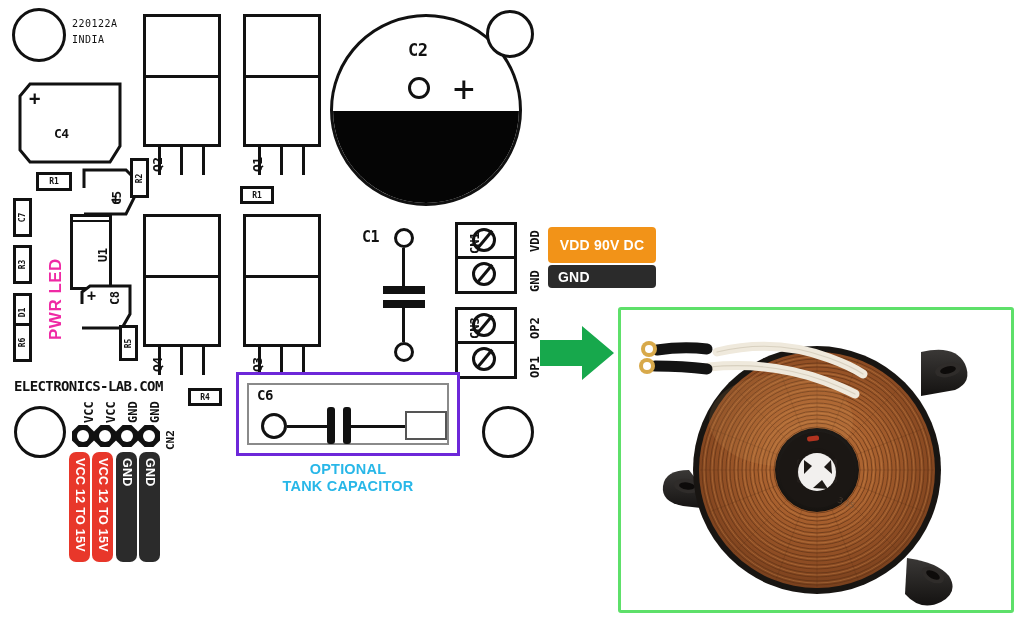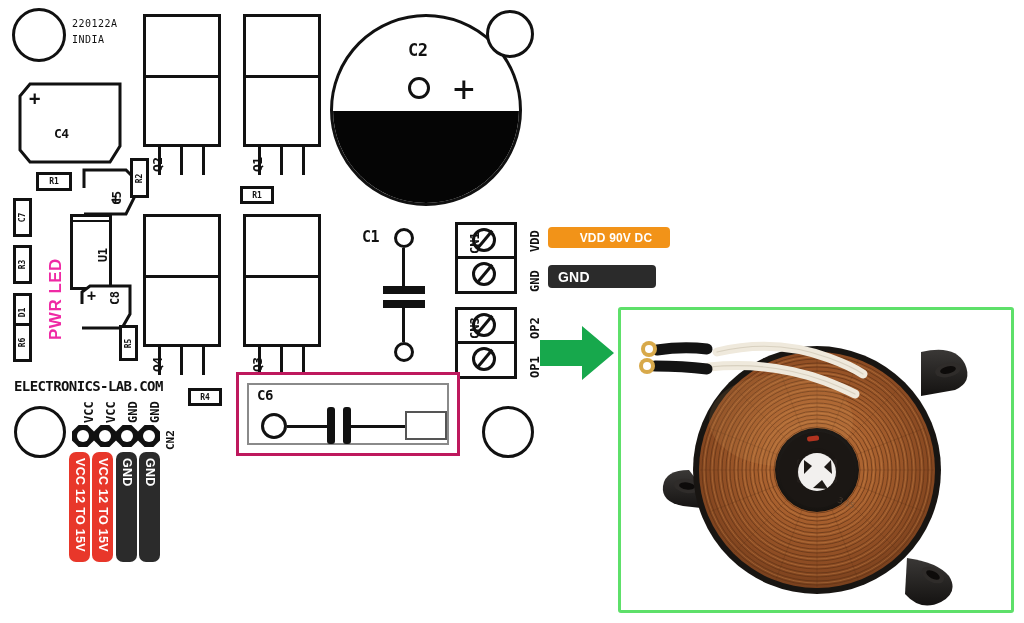--- a/index.html
+++ b/index.html
@@ -48,21 +48,21 @@
                transform:rotate(90deg) translateY(-50%);white-space:nowrap;
                font-size:12.5px;letter-spacing:.3px;}
 
   
   .oct{position:absolute;background:#111;
        clip-path:polygon(30% 0,70% 0,100% 30%,100% 70%,70% 100%,30% 100%,0 70%,0 30%);}
   .oct:after{content:"";position:absolute;left:22%;top:22%;width:56%;height:56%;
              background:#fff;border-radius:50%;}
 
   
-  .tankbox{position:absolute;border:3px solid #be185d;background:#fff;box-sizing:border-box;}
+  .tankbox{position:absolute;border:3px solid #6d28d9;background:#fff;box-sizing:border-box;}
   .tankinner{position:absolute;border:2px solid #8a8a8a;background:#fff;box-sizing:border-box;}
   .tankcaption{position:absolute;color:#28b7e8;font-family:"Liberation Sans",sans-serif;
                font-weight:700;font-size:14.5px;text-align:center;line-height:17px;
                letter-spacing:.2px;}
 
   
   .arrow{position:absolute;}
 
   
   .photo{position:absolute;border:3px solid #5ee06a;background:#fff;
@@ -253,40 +253,44 @@
   <div>
     <div class="cn" style="left:455px;top:307px;width:62px;height:72px;"></div>
     <div class="abs" style="left:455px;top:341px;width:62px;height:3px;background:#111;"></div>
     <div class="screw" style="left:472px;top:313px;width:24px;height:24px;"></div>
     <div class="screw" style="left:472px;top:347px;width:24px;height:24px;"></div>
     <div class="pinlbl rot90" style="left:468px;top:339px;font-size:12px;">CN3</div>
     <div class="pinlbl rot90" style="left:528px;top:339px;font-size:12px;">OP2</div>
     <div class="pinlbl rot90" style="left:528px;top:378px;font-size:12px;">OP1</div>
   </div>
 
-  <div class="badge" style="left:548px;top:227px;width:108px;height:21px;background:#f29318;font-size:12px;padding-left:14px;">
+  <div class="badge" style="left:548px;top:227px;width:108px;height:36px;background:#f29318;font-size:14px;">
     <span>VDD 90V DC</span>
   </div>
   <div class="badge" style="left:548px;top:265px;width:108px;height:23px;background:#2b2b2b;font-size:14px;
               justify-content:flex-start;padding-left:10px;box-sizing:border-box;">
     <span>GND</span>
   </div>
 
   <div class="hole abs" style="left:482px;top:406px;width:52px;height:52px;"></div>
 
   <div class="tankbox" style="left:236px;top:372px;width:224px;height:84px;">
     <div class="tankinner" style="left:8px;top:8px;right:8px;bottom:8px;"></div>
     <div class="lbl" style="left:18px;top:12px;font-size:14px;">C6</div>
 
     <div class="hole abs" style="left:22px;top:38px;width:26px;height:26px;"></div>
     <div class="abs" style="left:48px;top:50px;width:40px;height:3px;background:#111;"></div>
     <div class="abs" style="left:88px;top:32px;width:8px;height:37px;background:#111;border-radius:3px;"></div>
     <div class="abs" style="left:104px;top:32px;width:8px;height:37px;background:#111;border-radius:3px;"></div>
     <div class="abs" style="left:112px;top:50px;width:56px;height:3px;background:#111;"></div>
     <div class="abs" style="left:166px;top:36px;width:42px;height:29px;border:2px solid #555;background:#fff;box-sizing:border-box;"></div>
+  </div>
+  <div class="tankcaption" style="left:236px;top:461px;width:224px;">
+    <div>OPTIONAL</div>
+    <div>TANK CAPACITOR</div>
   </div>
 
   <div class="arrow" style="left:536px;top:322px;width:82px;height:62px;">
     <svg width="82" height="62" viewBox="0 0 82 62">
       <path d="M4 18 L46 18 L46 4 L78 31 L46 58 L46 44 L4 44 Z" fill="#17a84c"></path>
     </svg>
   </div>
 
   <div class="photo" style="left:618px;top:307px;width:396px;height:306px;">
     <svg width="392" height="302" viewBox="0 0 392 302">

